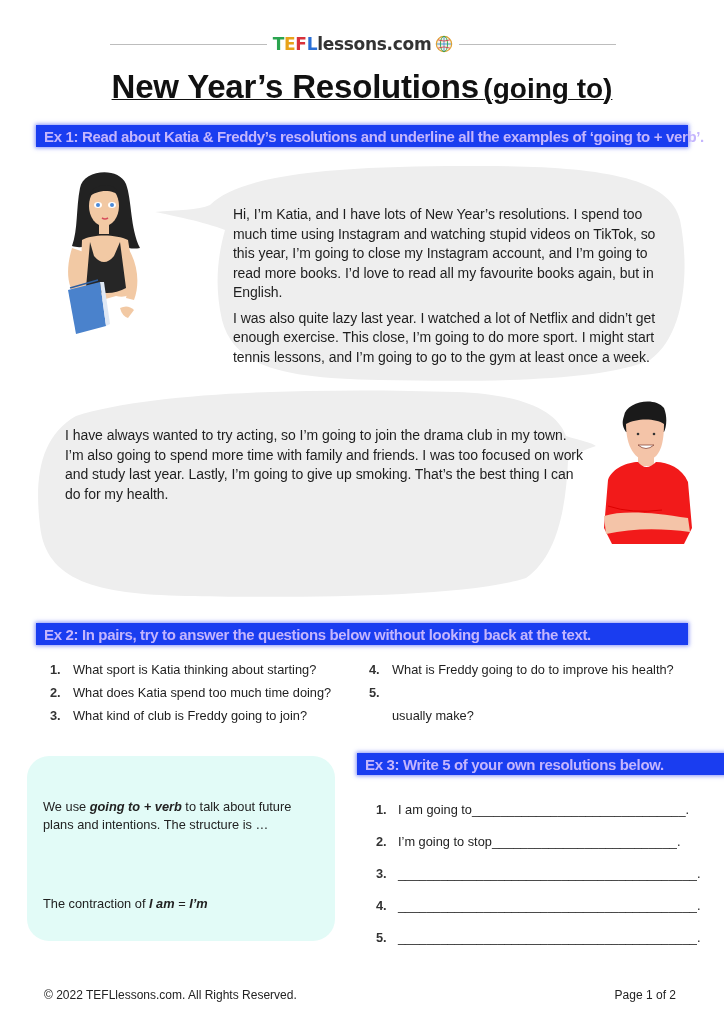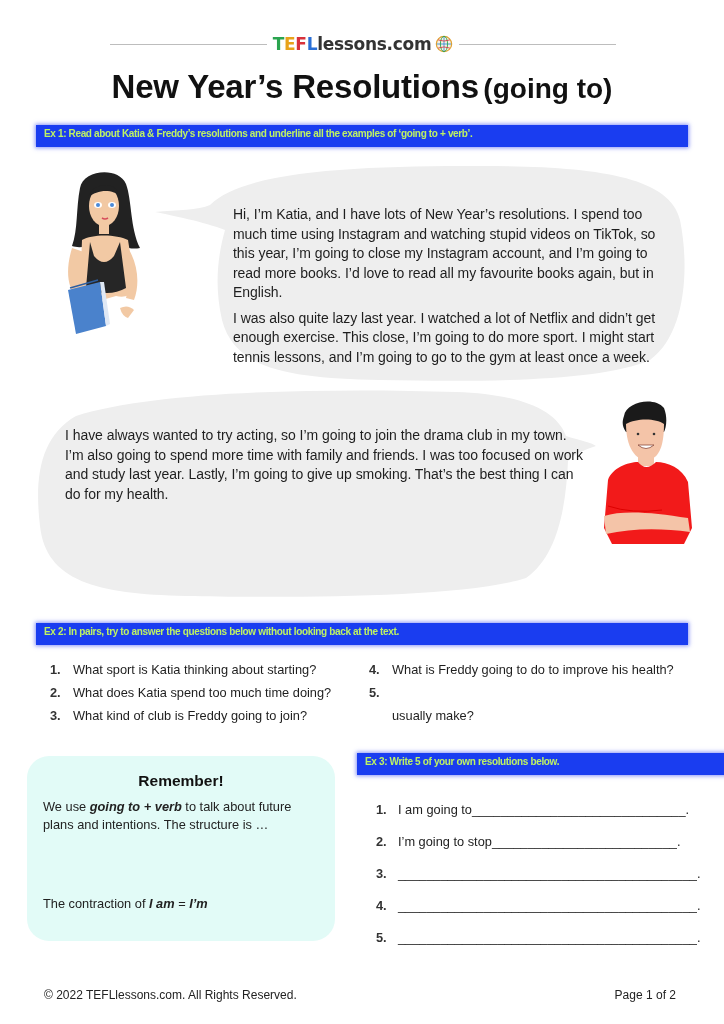--- a/index.html
+++ b/index.html
@@ -7,26 +7,26 @@
   body { position: relative; font-family: "Liberation Sans", sans-serif; color: #222; }
 
   
   .brand-row { position: absolute; top: 33px; left: 110px; width: 506px; height: 22px; display: flex; align-items: center; }
   .brand-line { flex: 1; height: 1px; background: #bdbdbd; }
   .brand { display: flex; align-items: center; padding: 0 6px; font-family: "DejaVu Sans", sans-serif; font-weight: bold; font-size: 17px; letter-spacing: -0.3px; }
   .brand .t { color: #2aa44f; } .brand .e { color: #e8a21a; } .brand .f { color: #d8323c; } .brand .l { color: #2a6fd6; }
   .brand .rest { color: #333; }
   .globe { width: 18px; height: 18px; margin-left: 4px; }
 
-  .title { position: absolute; top: 68px; left: 0; width: 724px; text-align: center; font-weight: bold; color: #111; }
+  .title { position: absolute; top: 68px; left: 0; width: 724px; text-align: center; font-weight: bold; color: #111; text-decoration: underline; }
   .title .main { font-size: 33px; letter-spacing: -0.2px; }
   .title .sub { font-size: 28px; }
 
   
-  .ex-banner { position: absolute; height: 22px; background: #1a3df0; color: #bef264; font-size: 10px; font-weight: bold; padding: 3px 8px; letter-spacing: -0.35px; box-shadow: 0 0 4px 1px rgba(40,60,240,0.55); white-space: nowrap; }
+  .ex-banner { position: absolute; height: 22px; background: #1a3df0; color: #c4b5fd; font-size: 15px; font-weight: bold; padding: 3px 8px; letter-spacing: -0.35px; box-shadow: 0 0 4px 1px rgba(40,60,240,0.55); white-space: nowrap; }
 
   
   .bubble-svg { position: absolute; }
   .bubble-text { position: absolute; font-size: 14px; line-height: 19.5px; color: #1e1e1e; letter-spacing: -0.05px; }
   .bubble-text p { margin-bottom: 6px; }
 
   .figure { position: absolute; }
 
   
   .qlist { position: absolute; font-size: 12.8px; color: #1e1e1e; }
@@ -145,21 +145,20 @@
   <div class="q">
       <span class="num">5.</span>
     </div>
   <div class="q">
       <span class="num"></span>
       <span>usually make?</span>
     </div>
 </div>
 
 <div class="remember">
-  <h3>Remember!</h3>
   <div class="intro">
     <span>We use </span><b><i>going to + verb</i></b><span> to talk about future plans and intentions. The structure is …</span>
   </div>
 
   <div class="contraction">
     <span>The contraction of </span><b><i>I am</i></b><span> = </span><b><i>I’m</i></b>
   </div>
 </div>
 
 <div class="ex-banner" style="left:357px; top:753px; width:384px;">Ex 3:  Write 5 of your own resolutions below.</div>

